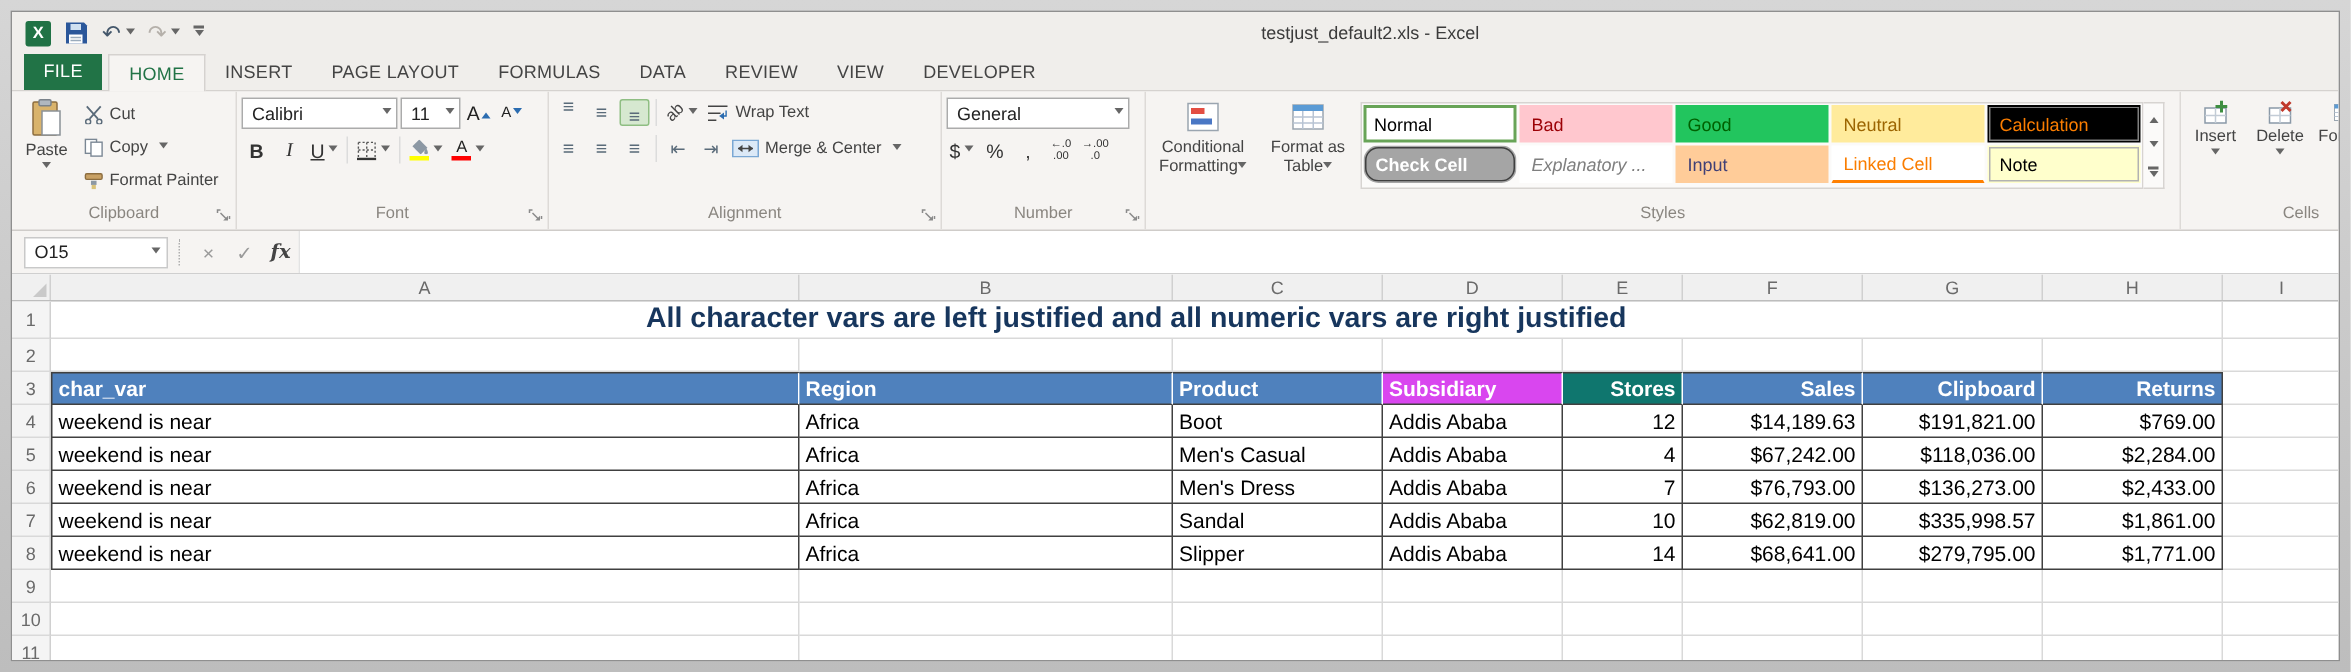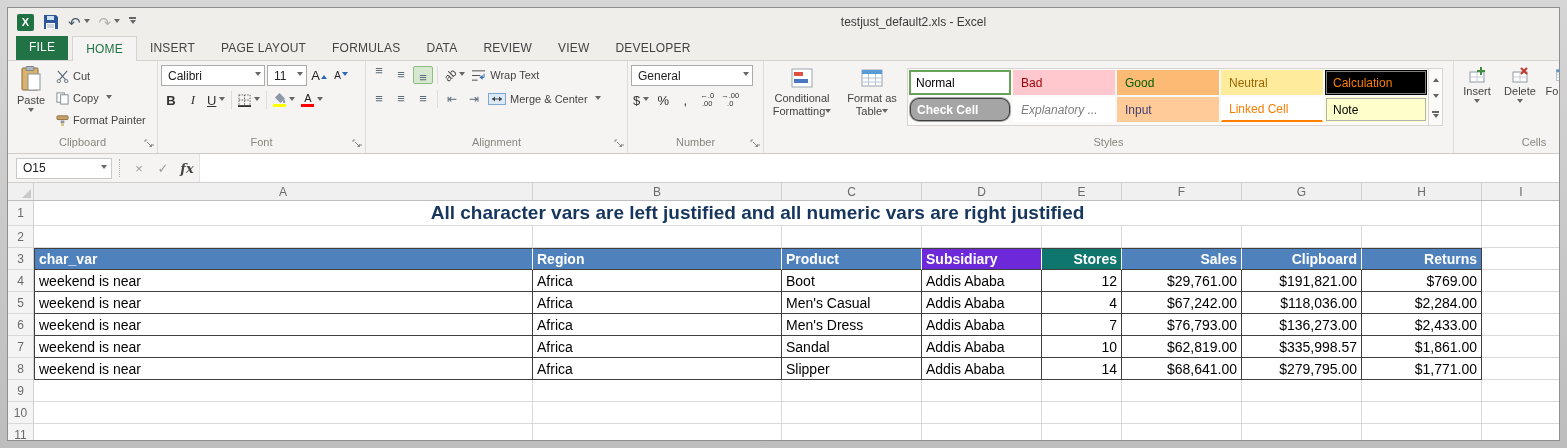--- a/index.html
+++ b/index.html
@@ -406,21 +406,21 @@
         <div class="bigbtn w64">
           <svg style="width:24px;height:24px">
                 <use href="#sv-fat"></use>
               </svg>
           <span class="blbl2"><span>Format as Table</span><span class="caret"></span></span>
         </div>
         <div class="gallery-wrap">
           <div class="gallery" id="gallery">
                 <div class="gcell gsel" style="background: rgb(255, 255, 255); color: rgb(0, 0, 0);">Normal</div>
                 <div class="gcell" style="background: rgb(255, 199, 206); color: rgb(156, 0, 6);">Bad</div>
-                <div class="gcell" style="background: #fdba74; color: rgb(0, 97, 0);">Good</div>
+                <div class="gcell" style="background: #22c55e; color: rgb(0, 97, 0);">Good</div>
                 <div class="gcell" style="background: rgb(255, 235, 156); color: rgb(156, 101, 0);">Neutral</div>
                 <div class="gcell" style="background: #000000; color: rgb(250, 125, 0); box-shadow: rgb(127, 127, 127) 0px 0px 0px 1px inset;">Calculation</div>
                 <div class="gcell" style="background: rgb(165, 165, 165); color: rgb(255, 255, 255); font-weight: 700; box-shadow: rgb(63, 63, 63) 0px 0px 0px 1px inset; border-radius: 10px;">Check Cell</div>
                 <div class="gcell" style="background: rgb(255, 255, 255); color: rgb(127, 127, 127); font-style: italic;">Explanatory ...</div>
                 <div class="gcell" style="background: rgb(255, 204, 153); color: rgb(63, 63, 118);">Input</div>
                 <div class="gcell" style="background: rgb(255, 255, 255); color: rgb(250, 125, 0); border-bottom: 2px solid rgb(255, 128, 1);">Linked Cell</div>
                 <div class="gcell" style="background: rgb(255, 255, 204); color: rgb(0, 0, 0); box-shadow: rgb(178, 178, 178) 0px 0px 0px 1px inset;">Note</div>
               </div>
           <div class="gstrip">
             <div class="gsbtn">
@@ -507,35 +507,35 @@
           <div class="g-cell" style="width: 120px;"></div>
           <div class="g-cell" style="width: 120px;"></div>
           <div class="g-cell" style="width: 120px;"></div>
           <div class="g-cell" style="width: 79px;"></div>
         </div>
         <div class="g-row" style="height: 22px;">
           <div class="g-rn">3</div>
           <div class="g-cell g-th tfirst" style="width: 499px; background: rgb(79, 129, 189); color: rgb(255, 255, 255); justify-content: flex-start;">char_var</div>
           <div class="g-cell g-th" style="width: 249px; background: rgb(79, 129, 189); color: rgb(255, 255, 255); justify-content: flex-start;">Region</div>
           <div class="g-cell g-th" style="width: 140px; background: rgb(79, 129, 189); color: rgb(255, 255, 255); justify-content: flex-start;">Product</div>
-          <div class="g-cell g-th" style="width: 120px; background: #6d28d9; color: rgb(255, 255, 255); justify-content: flex-start;">Subsidiary</div>
+          <div class="g-cell g-th" style="width: 120px; background: #d946ef; color: rgb(255, 255, 255); justify-content: flex-start;">Subsidiary</div>
           <div class="g-cell g-th" style="width: 80px; background: #0f766e; color: rgb(255, 255, 255); justify-content: flex-end;">Stores</div>
           <div class="g-cell g-th" style="width: 120px; background: rgb(79, 129, 189); color: rgb(255, 255, 255); justify-content: flex-end;">Sales</div>
           <div class="g-cell g-th" style="width: 120px; background: rgb(79, 129, 189); color: rgb(255, 255, 255); justify-content: flex-end;">Clipboard</div>
           <div class="g-cell g-th tlast" style="width: 120px; background: rgb(79, 129, 189); color: rgb(255, 255, 255); justify-content: flex-end;">Returns</div>
           <div class="g-cell" style="width: 79px;"></div>
         </div>
         <div class="g-row" style="height: 22px;">
           <div class="g-rn">4</div>
           <div class="g-cell g-td tfirst" style="width: 499px; justify-content: flex-start;">weekend is near</div>
           <div class="g-cell g-td" style="width: 249px; justify-content: flex-start;">Africa</div>
           <div class="g-cell g-td" style="width: 140px; justify-content: flex-start;">Boot</div>
           <div class="g-cell g-td" style="width: 120px; justify-content: flex-start;">Addis Ababa</div>
           <div class="g-cell g-td" style="width: 80px; justify-content: flex-end;">12</div>
-          <div class="g-cell g-td" style="width: 120px; justify-content: flex-end;">$29,761.00</div>
+          <div class="g-cell g-td" style="width: 120px; justify-content: flex-end;">$14,189.63</div>
           <div class="g-cell g-td" style="width: 120px; justify-content: flex-end;">$191,821.00</div>
           <div class="g-cell g-td" style="width: 120px; justify-content: flex-end;">$769.00</div>
           <div class="g-cell" style="width: 79px;"></div>
         </div>
         <div class="g-row" style="height: 22px;">
           <div class="g-rn">5</div>
           <div class="g-cell g-td tfirst" style="width: 499px; justify-content: flex-start;">weekend is near</div>
           <div class="g-cell g-td" style="width: 249px; justify-content: flex-start;">Africa</div>
           <div class="g-cell g-td" style="width: 140px; justify-content: flex-start;">Men's Casual</div>
           <div class="g-cell g-td" style="width: 120px; justify-content: flex-start;">Addis Ababa</div>

